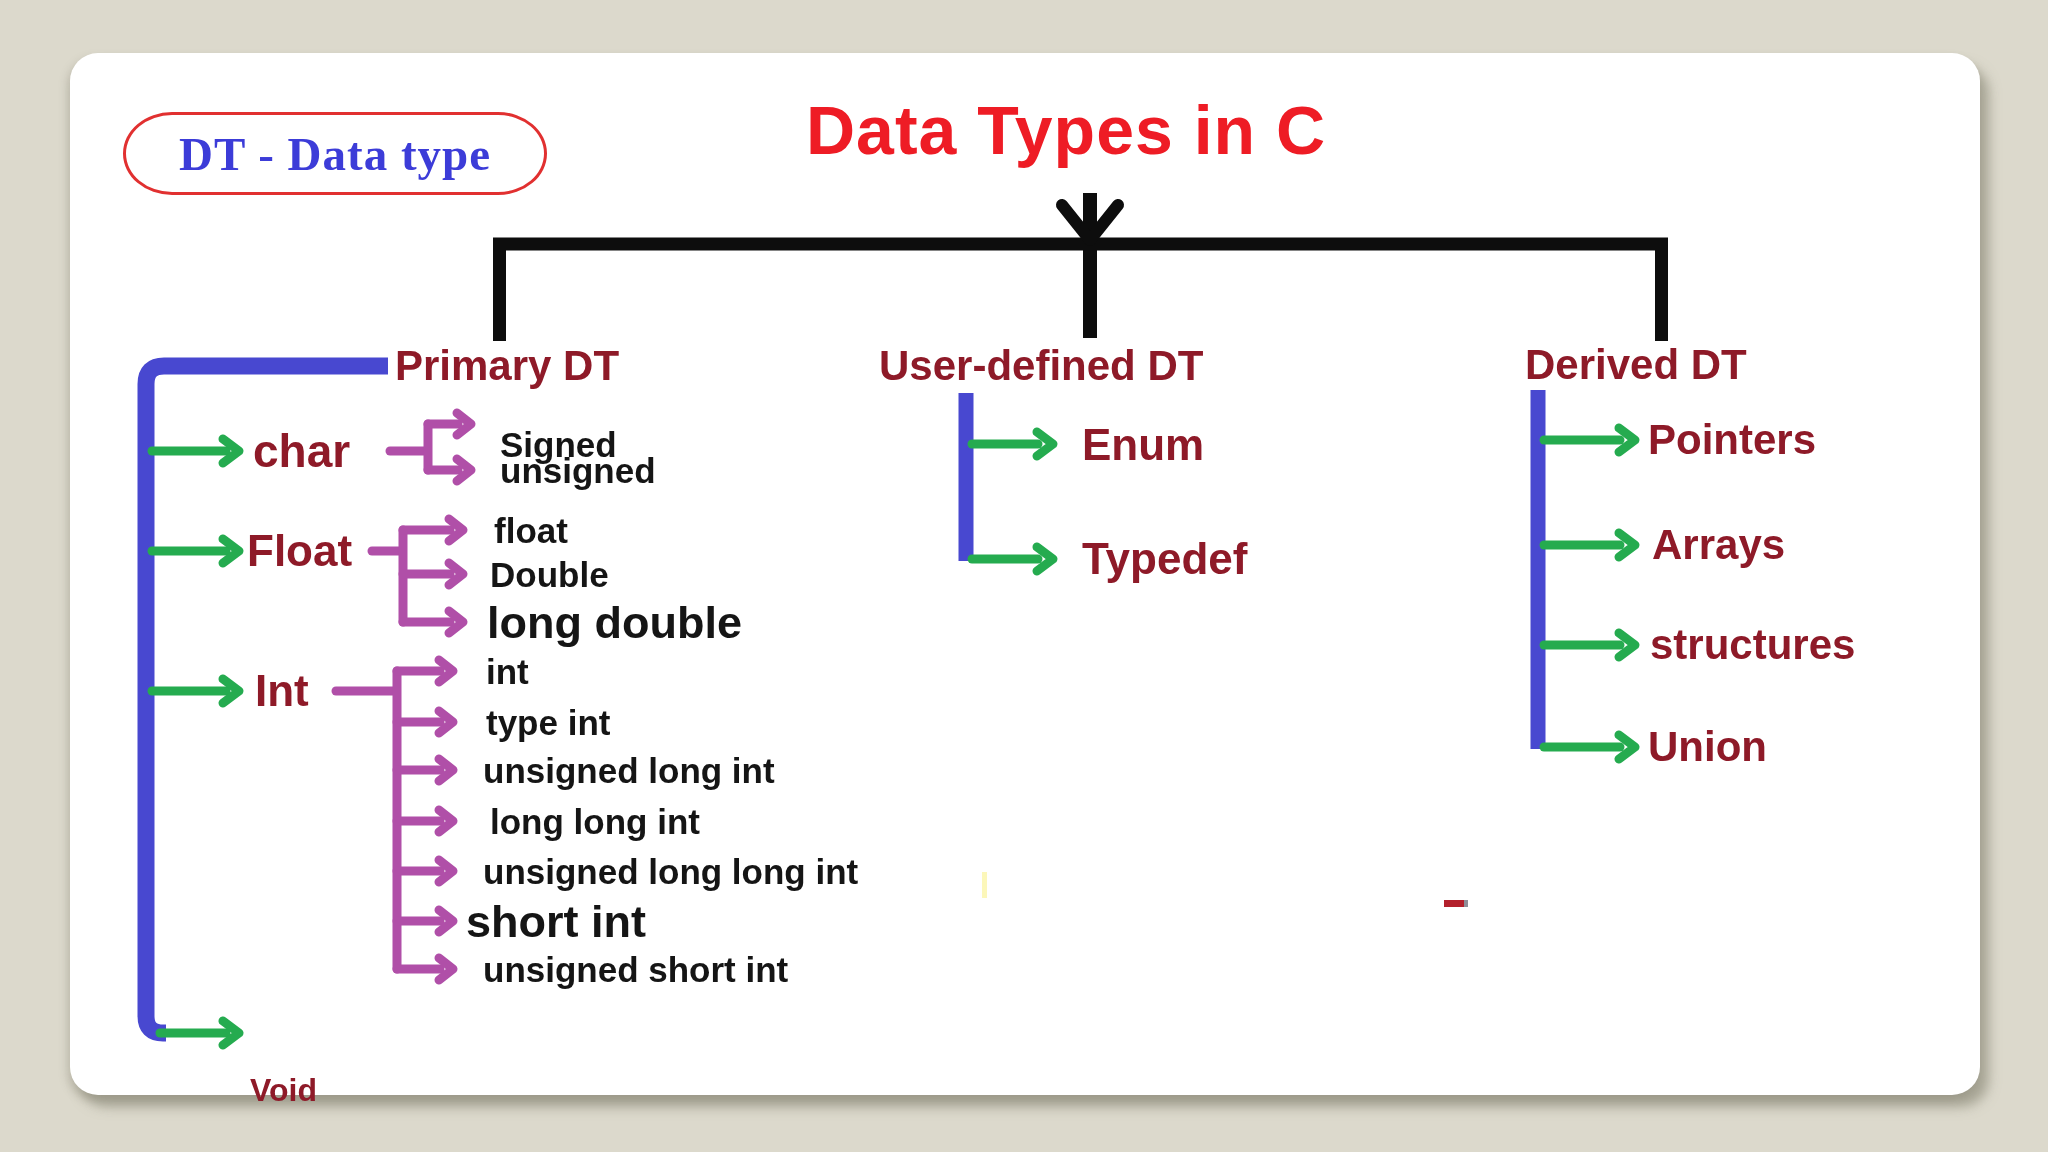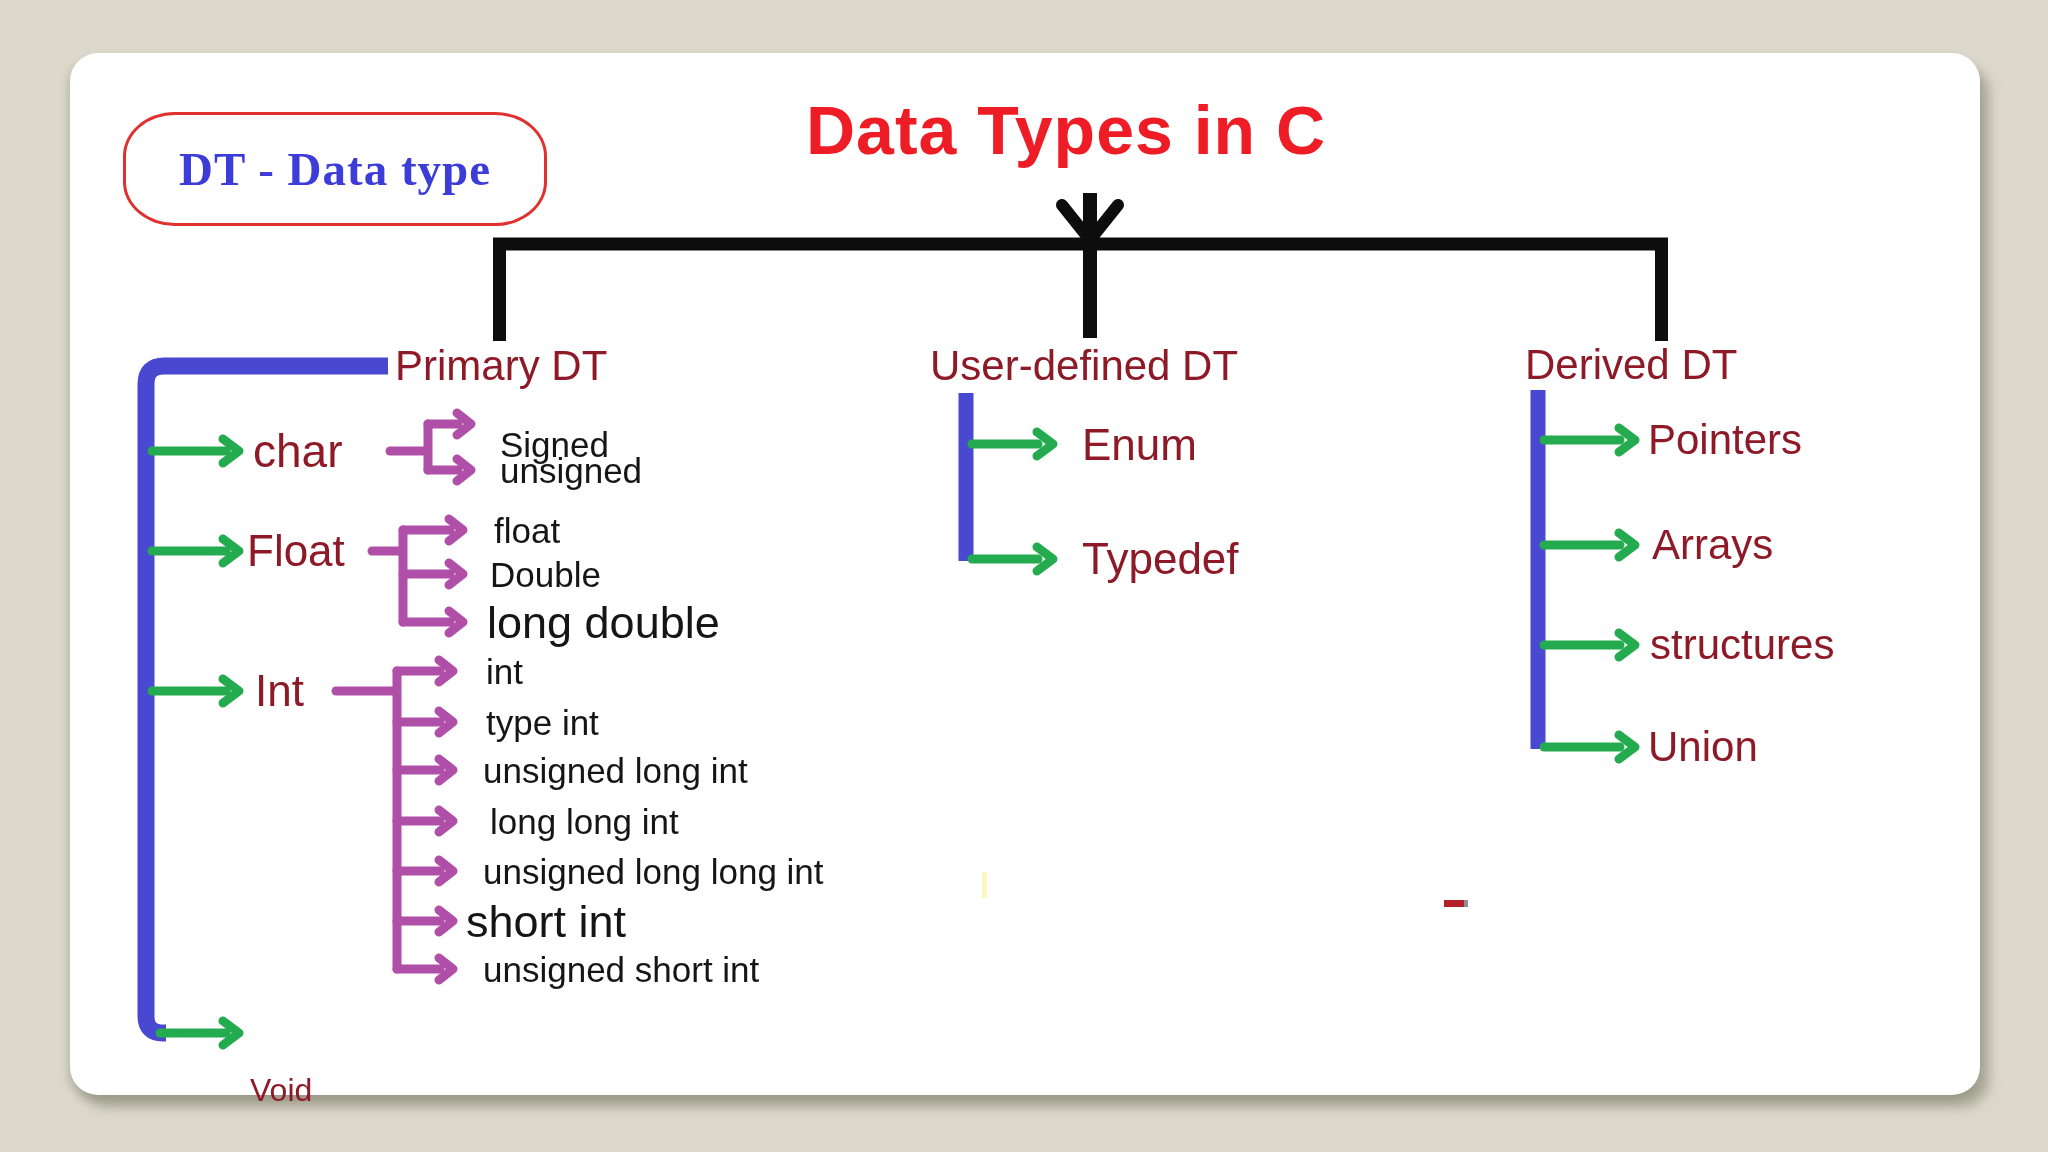--- a/index.html
+++ b/index.html
@@ -9,26 +9,26 @@
     font-family:"Liberation Sans",sans-serif;
   }
   .card{
     position:absolute;left:70px;top:53px;width:1910px;height:1042px;
     background:#ffffff;border-radius:28px;
     box-shadow:9px 12px 12px rgba(125,123,105,.55), -3px 5px 9px rgba(125,123,105,.30);
   }
   svg.wires{position:absolute;left:0;top:0;width:2048px;height:1152px;pointer-events:none;}
   .lbl{
     position:absolute;transform:translateY(-50%);
-    font-weight:normal;white-space:nowrap;line-height:1;
+    font-weight:bold;white-space:nowrap;line-height:1;
   }
   .m{color:#8e1a28;}
   .k{color:#151515;}
   .badge{
-    position:absolute;left:123px;top:112px;width:424px;height:114px;box-sizing:border-box;
+    position:absolute;left:123px;top:112px;width:424px;height:83px;box-sizing:border-box;
     border:3px solid #e13030;border-radius:52px/44px;
     display:flex;align-items:center;justify-content:center;background:#fff;
   }
   .badge span{
     font-family:"Liberation Serif",serif;font-weight:bold;
     font-size:47px;color:#3c3cd8;letter-spacing:1px;
   }
   .title{
     position:absolute;left:806px;top:130px;transform:translateY(-50%);
     font-size:68px;font-weight:bold;color:#ee1c25;letter-spacing:1px;text-align:right;
@@ -121,21 +121,21 @@
   </g>
 </svg>
 
 <div class="badge">
   <span>DT - Data type</span>
 </div>
 
 <div class="title">Data Types in C</div>
 
 <div class="lbl m" style="left:395px;top:366px;font-size:42px">Primary DT</div>
-<div class="lbl m" style="left:930px;top:366px;font-size:42px">User-defined DT</div>
+<div class="lbl m" style="left:879px;top:366px;font-size:42px">User-defined DT</div>
 <div class="lbl m" style="left:1525px;top:365px;font-size:42px">Derived DT</div>
 
 <div class="lbl m" style="left:253px;top:451px;font-size:46px">char</div>
 <div class="lbl m" style="left:247px;top:551px;font-size:44px">Float</div>
 <div class="lbl m" style="left:255px;top:691px;font-size:44px">Int</div>
 <div class="lbl m" style="left:250px;top:1090px;font-size:32px">Void</div>
 
 <div class="lbl k" style="left:500px;top:444px;font-size:35px">Signed</div>
 <div class="lbl k" style="left:500px;top:470px;font-size:35px">unsigned</div>
 

